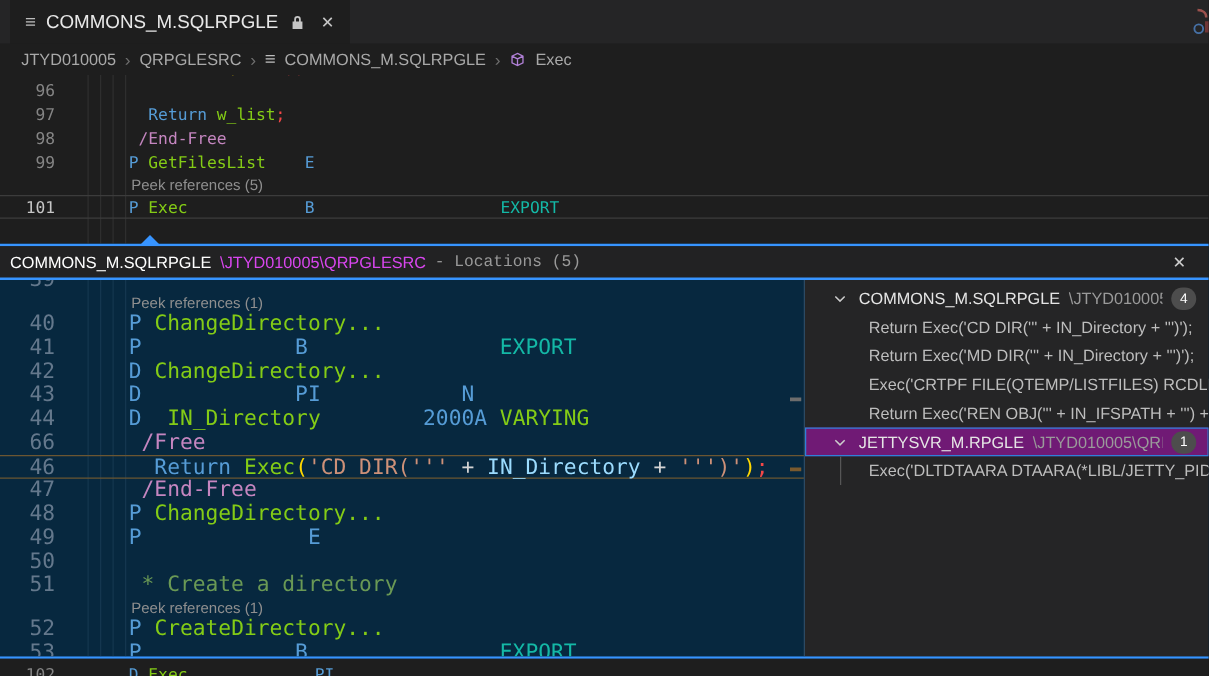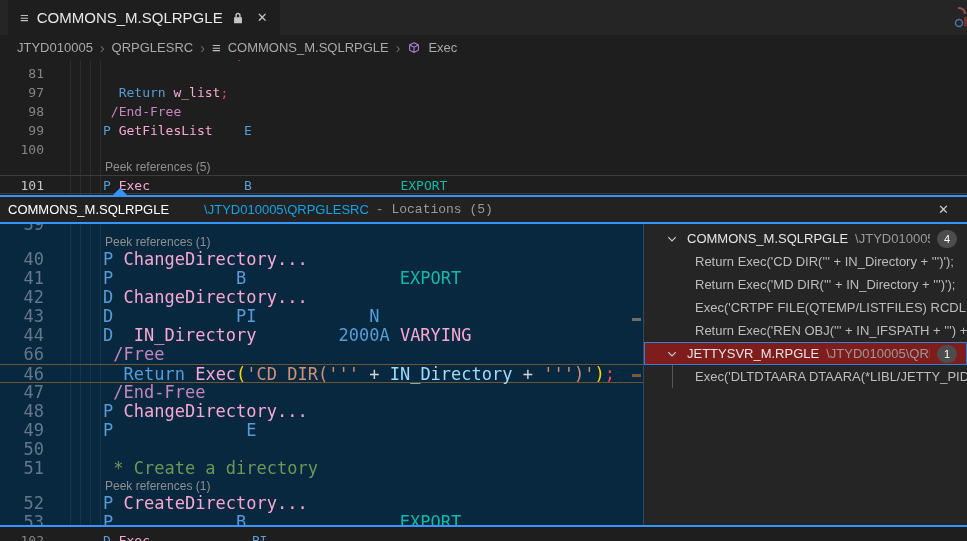--- a/index.html
+++ b/index.html
@@ -26,44 +26,44 @@
   #main-editor .ruler{background:#2e2e2e;}
   #peek-editor .ruler{background:#14364f;}
   .code-row{position:relative;height:19px;}
   .num{position:absolute;left:0;top:0;width:44px;text-align:right;font:13px/19px "DejaVu Sans Mono",monospace;color:#858585;}
   .code{position:absolute;left:103px;top:0;font:13px/19px "DejaVu Sans Mono",monospace;color:#d4d4d4;white-space:pre;}
   .codelens-row{position:relative;height:16px;padding-left:105px;font-size:12px;line-height:16px;color:#8f8f8f;cursor:pointer;}
   .current-main{border-top:1px solid #3c3c3c;border-bottom:1px solid #3c3c3c;box-sizing:border-box;}
   .current-peek{border-top:1px solid #6b5632;border-bottom:1px solid #6b5632;box-sizing:border-box;}
   .code-row.cur .num{color:#c6c6c6;}
 
-  .tk-kw{color:#569cd6}.tk-id{color:#f9a8d4}.tk-str{color:#ce9178}.tk-red{color:#f44747}
+  .tk-kw{color:#569cd6}.tk-id{color:#84cc16}.tk-str{color:#ce9178}.tk-red{color:#f44747}
   .tk-mag{color:#c586c0}.tk-cmt{color:#6a9955}.tk-yel{color:#14b8a6}.tk-var{color:#9cdcfe}.tk-gold{color:#ffd700}
 
   
   .peek{position:absolute;top:195px;left:0;width:967px;height:332px;border-top:2px solid #3794ff;border-bottom:2px solid #3794ff;box-sizing:border-box;background:#07283f;}
   .peek-arrow{position:absolute;top:-9px;left:112px;width:0;height:0;border-left:8px solid transparent;border-right:8px solid transparent;border-bottom:8px solid #3794ff;}
   .peek-header{height:25px;background:#222223;border-bottom:2px solid #3794ff;box-sizing:content-box;display:flex;align-items:center;padding:0 8px;font-size:13px;gap:7px;}
   .ph-file{color:#ffffff;}
-  .ph-path{color:#0ea5e9;margin-left:28px;}
+  .ph-path{color:#d946ef;}
   .ph-meta{color:#999999;font-family:Liberation Mono, monospace;}
   .ph-close{margin-left:auto;color:#cccccc;font-size:13px;padding-right:10px;cursor:pointer;}
   .peek-body{position:relative;height:301px;display:flex;}
   #peek-editor{position:relative;top:0;left:0;width:644px;height:301px;background:#07283f;overflow:hidden;flex:none;}
   #peek-editor::after{content:"";position:absolute;right:0;top:0;bottom:0;width:1px;background:#2c4a63;}
   #peek-editor .num{font:17px/19px "DejaVu Sans Mono",monospace;color:#64788c;}
   #peek-editor .code{font:17px/19px "DejaVu Sans Mono",monospace;}
   .ov-mark{position:absolute;right:3px;width:9px;height:3px;}
 
   
   #ref-tree{position:relative;flex:1;background:#252526;overflow:hidden;padding-top:3px;}
   .tree-row{position:relative;height:23px;display:flex;align-items:center;font-size:13px;color:#bdbdbd;white-space:nowrap;overflow:hidden;cursor:pointer;}
   .tree-row.file{padding-left:22px;gap:7px;}
   .tree-row.ref{padding-left:51px;}
-  .tree-row.selected{background:#7f1d1d;outline:1px solid #2f81d8;outline-offset:-1px;}
+  .tree-row.selected{background:#701a75;outline:1px solid #2f81d8;outline-offset:-1px;}
   .chev{display:flex;align-items:center;width:14px;flex:none;}
   .tree-label{color:#e5e5e5;flex:none;}
   .tree-path{color:#9a9a9a;overflow:hidden;}
   .badge{margin-left:auto;margin-right:10px;background:#4d4d4d;color:#ffffff;font-size:11px;line-height:18px;height:18px;min-width:8px;text-align:center;border-radius:11px;padding:0 6px;flex:none;}
   .guide-line{position:absolute;left:28px;top:0;bottom:0;width:1px;background:#565656;}
 
   
   .bottom-sliver{position:absolute;top:527px;left:0;width:967px;height:14px;background:#1e1e1e;overflow:hidden;}
 </style>
 </head>
@@ -110,38 +110,34 @@
   <div class="editor" id="main-editor">
     <div class="ruler" style="left:70px"></div>
     <div class="ruler" style="left:80px"></div>
     <div class="ruler" style="left:90px"></div>
     <div class="ruler" style="left:100px"></div>
   <div class="code-row" style="margin-top: -15px;">
         <span class="num"></span>
         <span class="code"><span class="">      </span><span class="tk-yel">Exec</span><span class="tk-gold">(</span><span class="tk-str">'...'</span><span class="tk-red">);</span></span>
       </div>
       <div class="code-row">
-        <span class="num">81</span>
+        <span class="num">96</span>
         <span class="code"></span>
       </div>
       <div class="code-row">
         <span class="num">97</span>
         <span class="code"><span class="">  </span><span class="tk-kw">Return</span><span class=""> </span><span class="tk-id">w_list</span><span class="tk-red">;</span></span>
       </div>
       <div class="code-row">
         <span class="num">98</span>
         <span class="code"><span class=""> </span><span class="tk-mag">/End-Free</span></span>
       </div>
       <div class="code-row">
         <span class="num">99</span>
         <span class="code"><span class="tk-kw">P</span><span class=""> </span><span class="tk-id">GetFilesList</span><span class="">    </span><span class="tk-kw">E</span></span>
-      </div>
-      <div class="code-row">
-        <span class="num">100</span>
-        <span class="code"></span>
       </div>
       <div class="codelens-row">Peek references (5)</div>
       <div class="code-row cur current-main">
         <span class="num">101</span>
         <span class="code"><span class="tk-kw">P</span><span class=""> </span><span class="tk-id">Exec</span><span class="">            </span><span class="tk-kw">B</span><span class="">                   </span><span class="tk-yel">EXPORT</span></span>
       </div>
     </div>
 
   <div class="peek">
     <div class="peek-arrow"></div>

